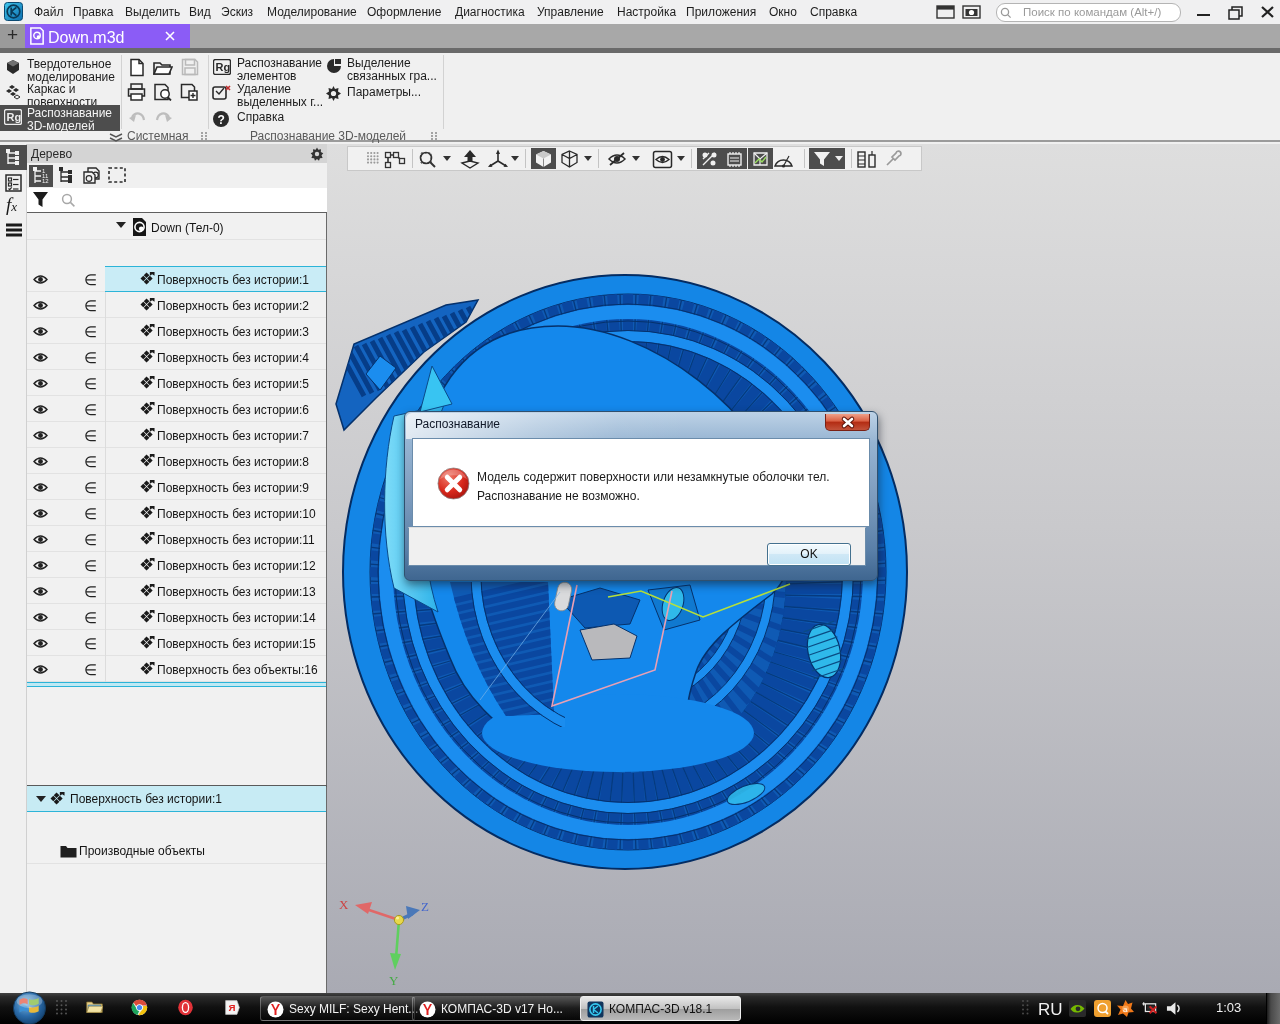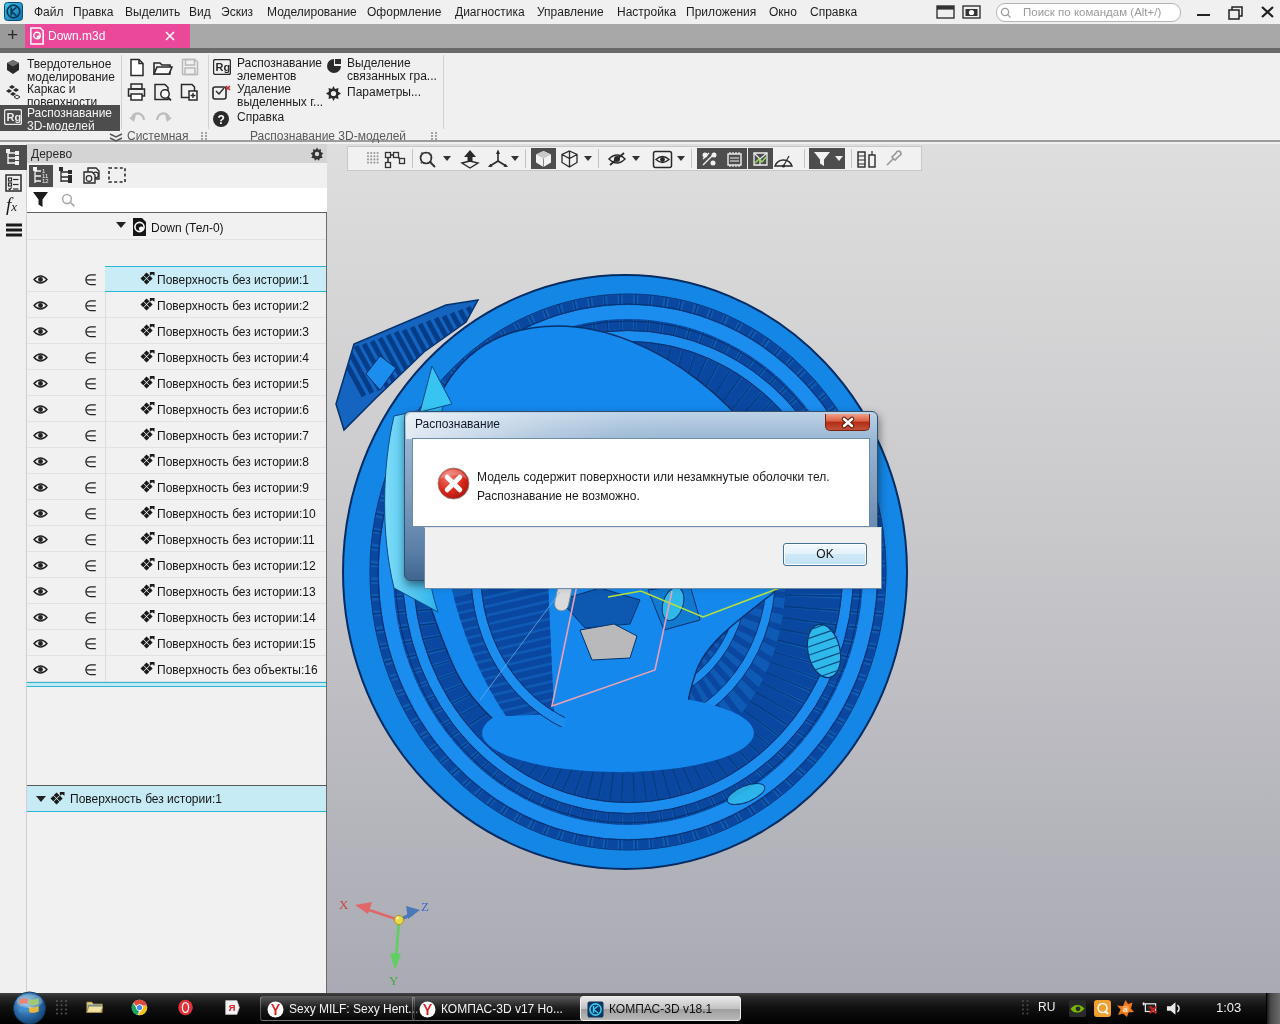--- a/index.html
+++ b/index.html
@@ -5,21 +5,21 @@
 html,body{width:1280px;height:1024px;overflow:hidden;font-family:"Liberation Sans",sans-serif}
 .abs{position:absolute}
 #root{position:relative;width:1280px;height:1024px;background:#f0f0f0}
 
 #menubar{left:0;top:0;width:1280px;height:24px;background:#f0f0f1}
 #menubar .mi{position:absolute;top:5px;font-size:12px;color:#1e1e1e}
 #searchbox{left:996px;top:3px;width:185px;height:19px;background:#fff;border:1px solid #b4b4b4;border-radius:9px;color:#9a9a9a;font-size:11.5px;line-height:17px;padding-left:26px}
 
 #tabbar{left:0;top:24px;width:1280px;height:24px;background:#a8a8a8}
 #plusbtn{left:0;top:24px;width:25px;height:24px;background:#9a9a9a;color:#2a2a2a;font-size:19px;text-align:center;line-height:22px}
-#tab1{left:25px;top:24px;width:165px;height:24px;background:#ec4899;color:#fff;font-size:12px}
+#tab1{left:25px;top:24px;width:165px;height:24px;background:#8b5cf6;color:#fff;font-size:16px}
 #darkstrip{left:0;top:48px;width:1280px;height:5px;background:#6a6a6a}
 
 #toolbar{left:0;top:53px;width:1280px;height:89px;background:#f0f0f0;border-bottom:2px solid #9b9b9b}
 .tbtext{position:absolute;font-size:12px;color:#1c1c1c;line-height:12.5px}
 .vsep{position:absolute;top:2px;height:74px;width:1px;background:#d2d2d2}
 #wsRg{left:0;top:52px;width:120px;height:26px;background:#4d4d4d;color:#f4f4f4;position:absolute}
 
 #leftpanel{left:0;top:144px;width:327px;height:849px;background:#f1f1f1;border-right:1px solid #6a6a6a}
 #lpstrip{left:0;top:0;width:27px;height:849px;background:#f0f0f0;border-right:1px solid #d0d0d0}
 #lphead{left:27px;top:0;width:300px;height:19px;background:#d4d4d4;font-size:12px;color:#2a2a2a}
@@ -33,21 +33,21 @@
 .hl{background:#c9ecf6;border-top:1px solid #2cb4d8;border-bottom:1px solid #2cb4d8}
 .dmnd{position:absolute;width:17px;height:15px}
 
 #viewport{left:327px;top:144px;width:953px;height:849px;background:linear-gradient(180deg,#dedede 0%,#c9c9cc 45%,#a9aab3 100%);overflow:hidden}
 #vptb{position:absolute;left:20px;top:2px;width:575px;height:25px;background:#f1f1f1;border:1px solid #c8c8c8}
 
 #dlg{left:404px;top:411px;width:474px;height:170px;border-radius:6px;background:linear-gradient(180deg,#bdd2e6 0%,#96b4d2 18%,#7d9cbe 50%,#5a80a8 82%,#3f6690 100%);box-shadow:1px 4px 9px rgba(20,30,40,0.55);border:1px solid #30506e}
 #dlgtitle{position:absolute;left:10px;top:5px;font-size:12px;color:#101828}
 #dlgclose{position:absolute;right:7px;top:2px;width:45px;height:17px;background:linear-gradient(180deg,#f0a088 0%,#d95f43 45%,#b32b12 50%,#c2523a 100%);border:1px solid #7a2014;border-top:none;border-radius:0 0 5px 5px;color:#fff;text-align:center;font-size:11px;font-weight:bold;line-height:17px;text-shadow:0 1px 2px #000}
 #dlgbody{position:absolute;left:7px;top:26px;width:458px;height:89px;background:#fff;border:1px solid #6b8cab}
-#dlgfoot{position:absolute;left:19px;top:115px;width:458px;height:62px;background:#f0f0f0;border:1px solid #6b8cab;border-top:1px solid #dfdfdf}
+#dlgfoot{position:absolute;left:3px;top:115px;width:458px;height:39px;background:#f0f0f0;border:1px solid #6b8cab;border-top:1px solid #dfdfdf}
 #okbtn{position:absolute;right:14px;top:15px;width:84px;height:23px;background:linear-gradient(180deg,#f2fafd 0%,#e4f2fa 45%,#cfe8f6 50%,#c0e2f4 100%);border:1px solid #44718f;border-radius:3px;font-size:12px;color:#111;text-align:center;line-height:21px;box-shadow:inset 0 0 0 1px #fff}
 #erricon{position:absolute;left:32px;top:55px;width:33px;height:33px}
 .dtext{position:absolute;left:72px;font-size:12px;color:#1a1a1a;white-space:nowrap}
 
 #taskbar{left:0;top:993px;width:1280px;height:31px;background:linear-gradient(180deg,#434343 0%,#2a2a2a 12%,#111 45%,#000 100%)}
 .tbtn{position:absolute;top:3px;height:25px;border-radius:3px;border:1px solid rgba(255,255,255,0.28);background:linear-gradient(180deg,rgba(120,120,120,0.55),rgba(40,40,40,0.5) 50%,rgba(10,10,10,0.55));color:#f2f2f2;font-size:12px}
 .tbtn .ic{position:absolute;left:6px;top:3px;width:17px;height:17px}
 .tbtn .tx{position:absolute;left:28px;top:5px;white-space:nowrap}
 #tb3{background:linear-gradient(180deg,#e8e8e8,#c2c2c2 50%,#9d9d9d 51%,#b9b9b9);color:#111;border:1px solid #eee}
 .trayic{position:absolute;top:7px;width:17px;height:17px}
@@ -842,20 +842,26 @@
           <g fill="#1a1a1a">
             <path d="M4.5,4.5 l3,-3 3,3 -3,3Z"></path>
             <path d="M1,8 l3,-3 3,3 -3,3Z"></path>
             <path d="M8,8 l3,-3 3,3 -3,3Z"></path>
             <path d="M4.5,11.5 l3,-3 3,3 -3,3Z"></path>
             <path d="M11,1 h5 v4 l-2.5,-1.5 -2.5,1.5 Z"></path>
           </g>
         </svg>
         <span class="abs" style="left:43px;top:6px">Поверхность без истории:1</span>
       </div>
+      <div class="abs" style="left:27px;top:694px;width:299px;height:26px;border-bottom:1px solid #e2e2e2;font-size:12px;color:#141414">
+        <svg class="abs" style="left:33px;top:6px" width="17" height="14" viewBox="0 0 17 14">
+          <path d="M0.5,2 L6,2 L7.5,4 L16.5,4 L16.5,13.5 L0.5,13.5 Z" fill="#1f1f1f"></path>
+        </svg>
+        <span class="abs" style="left:52px;top:6px">Производные объекты</span>
+      </div>
     </div>
 <div id="dlg" class="abs">
       <div id="dlggloss"></div>
       <div id="dlgtitle">Распознавание</div>
       <div id="dlgclose">
         <svg width="45" height="17" style="position:absolute;left:0;top:0">
           <path d="M18,5 L26,12 M26,5 L18,12" stroke="#5a1208" stroke-width="4.6" stroke-linecap="round"></path>
           <path d="M18,5 L26,12 M26,5 L18,12" stroke="#fff" stroke-width="2.6" stroke-linecap="round"></path>
         </svg>
       </div>
@@ -961,21 +967,21 @@
           <circle cx="2.0" cy="2.0" r="1"></circle>
           <circle cx="2.0" cy="6.2" r="1"></circle>
           <circle cx="2.0" cy="10.4" r="1"></circle>
           <circle cx="2.0" cy="14.600000000000001" r="1"></circle>
           <circle cx="6.5" cy="2.0" r="1"></circle>
           <circle cx="6.5" cy="6.2" r="1"></circle>
           <circle cx="6.5" cy="10.4" r="1"></circle>
           <circle cx="6.5" cy="14.600000000000001" r="1"></circle>
         </g>
       </svg>
-      <div class="abs" style="left:1038px;top:7px;color:#f0f0f0;font-size:12px">RU</div>
+      <div class="abs" style="left:1038px;top:7px;color:#f0f0f0;font-size:17px">RU</div>
       <svg class="trayic" style="left:1069px">
         <rect x="0" y="0" width="17" height="17" rx="2" fill="#2a2a2a"></rect>
         <path d="M8.5,5 C5,5 3,7 1.5,9 C3,11 5,13 8.5,12.5 C12,13 14,10 15.5,8.5 C13,6 11,5 8.5,5 Z" fill="#76b900"></path>
         <circle cx="9" cy="8.8" r="2.4" fill="#2a2a2a"></circle>
       </svg>
       <svg class="trayic" style="left:1094px">
         <rect x="0" y="0" width="17" height="17" rx="3" fill="#f0a030"></rect>
         <circle cx="8.5" cy="8" r="4.5" fill="none" stroke="#fff" stroke-width="1.5"></circle>
         <line x1="11.5" y1="11.5" x2="14" y2="14" stroke="#fff" stroke-width="1.8"></line>
       </svg>

